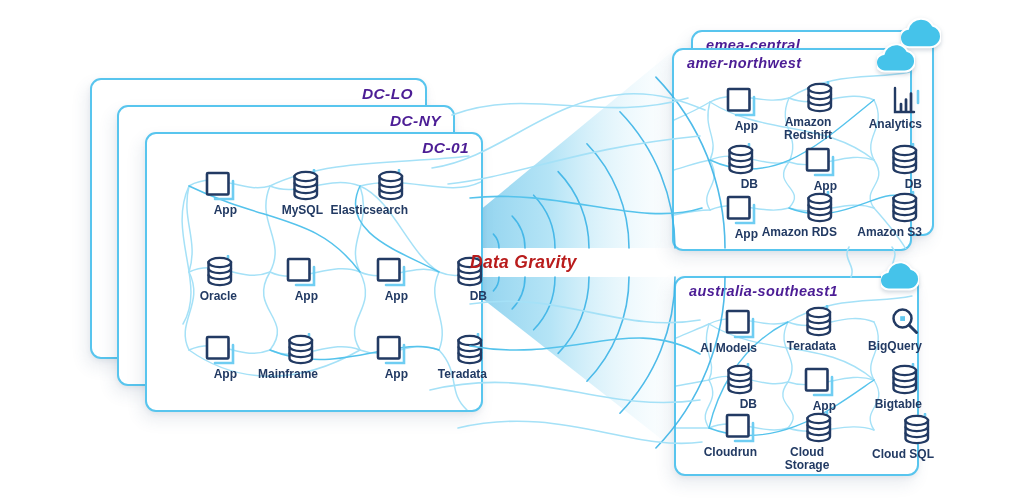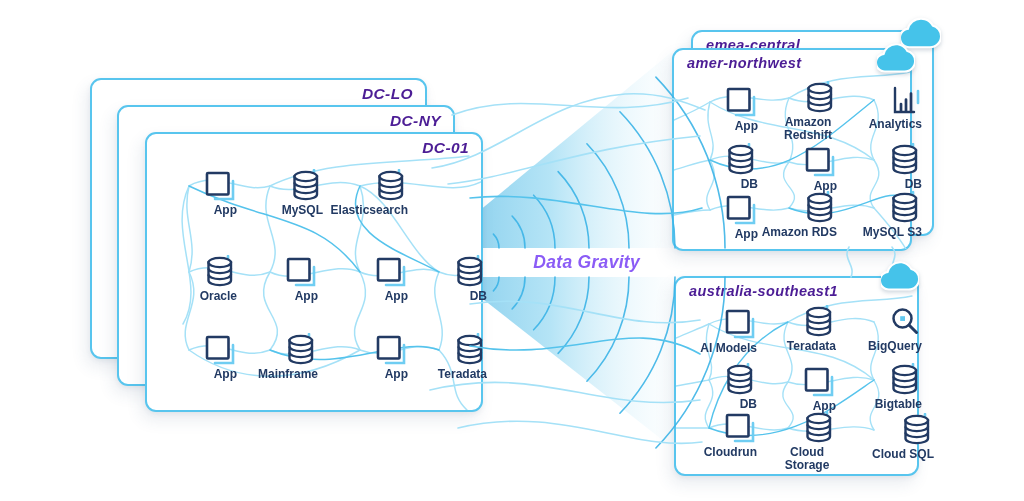--- a/index.html
+++ b/index.html
@@ -28,22 +28,22 @@
   .node{position:absolute;width:96px;margin-left:-48px;display:flex;flex-direction:column;align-items:flex-end;}
   .ic{width:34px;height:34px;}
   .lbl{
     margin-top:1px;font-size:12px;font-weight:bold;color:#223a63;text-align:center;line-height:1.12;
   }
   .lbl.narrow{max-width:58px;}
 
   .cloud{position:absolute;z-index:60;filter:drop-shadow(0 2px 2px rgba(60,90,120,.25));}
 
   #gravity-label{
-    position:absolute;left:492px;top:250px;width:148px;height:24px;line-height:24px;z-index:30;
-    text-align:right;font-size:17.5px;font-weight:bold;font-style:italic;color:#8b5cf6;letter-spacing:.3px;
+    position:absolute;left:470px;top:250px;width:148px;height:24px;line-height:24px;z-index:30;
+    text-align:left;font-size:17.5px;font-weight:bold;font-style:italic;color:#b91c1c;letter-spacing:.3px;
   }
 </style>
 </head>
 <body>
 
 <div id="canvas">
 
   <svg width="0" height="0" style="position:absolute" aria-hidden="true">
     <defs>
       <symbol id="i-app" viewBox="0 0 34 34">
@@ -275,21 +275,21 @@
     <div class="node" style="left:115px;top:141px">
         <svg class="ic">
           <use href="#i-db"></use>
         </svg>
         <div class="lbl">Amazon RDS</div>
       </div>
     <div class="node" style="left:200px;top:141px">
         <svg class="ic">
           <use href="#i-db"></use>
         </svg>
-        <div class="lbl">MySQL S3</div>
+        <div class="lbl">Amazon S3</div>
       </div>
   </div>
 
   <div class="card" style="left:674px;top:276px;width:241px;height:196px;z-index:5">
     <svg class="mesh" viewBox="0 0 241 196">
       <g fill="none" stroke="#a5e1f7" stroke-width="1.4" stroke-linecap="round">
         <path d="M33,46 C60,32 86,52 112,44"></path>
           <path d="M112,44 C142,56 168,32 198,44"></path>
         <path d="M33,46 C24,74 42,82 33,102"></path>
           <path d="M33,102 C60,90 86,112 112,104"></path>

